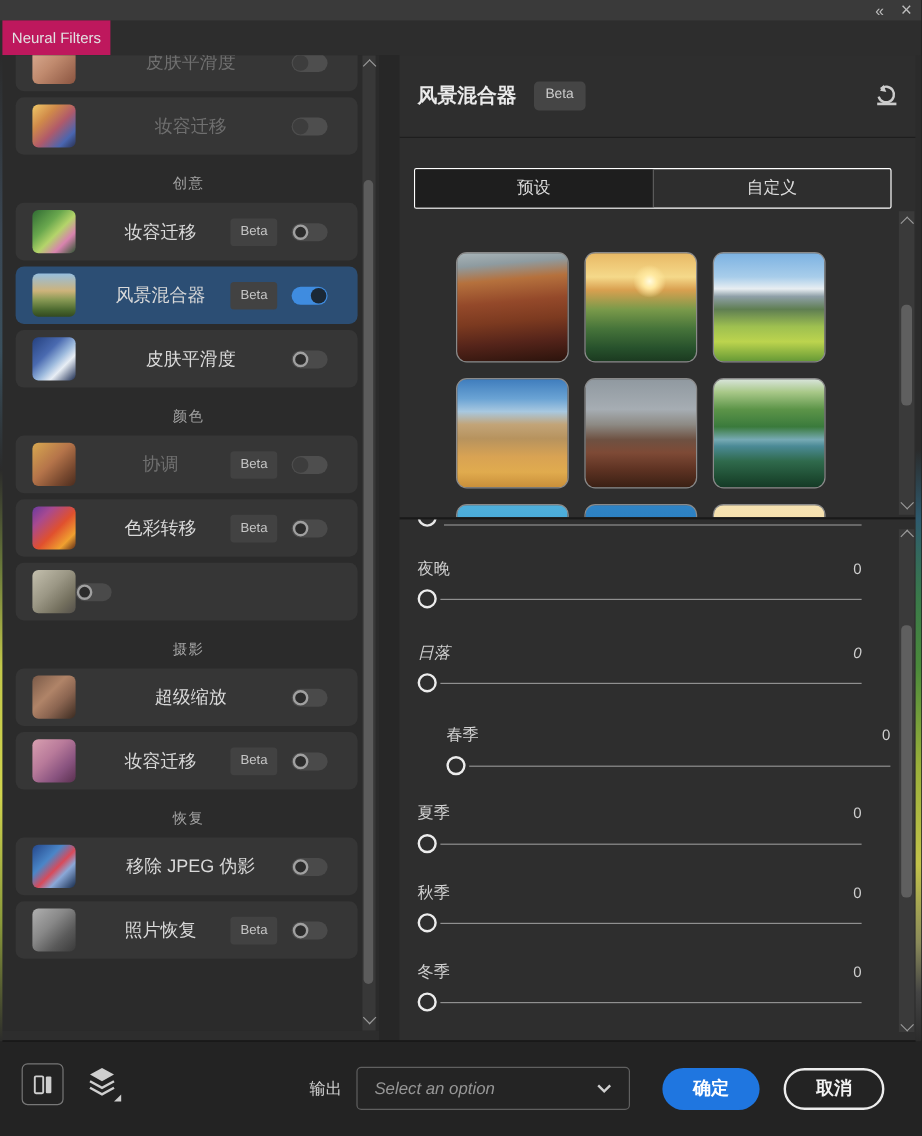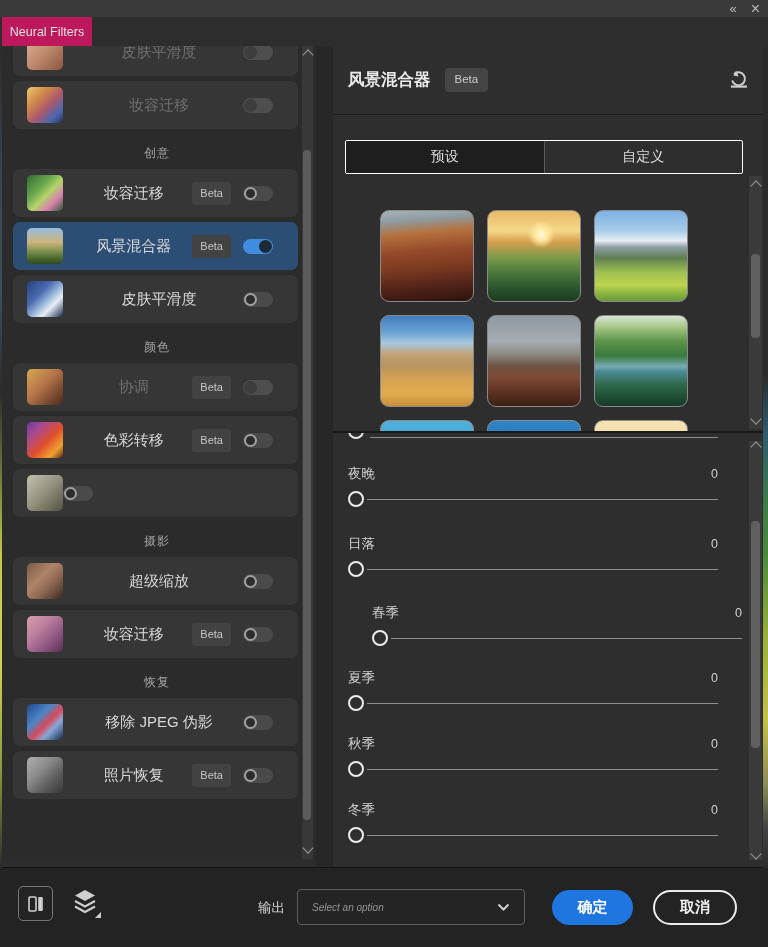--- a/index.html
+++ b/index.html
@@ -83,21 +83,21 @@
   .abar .vthumb{left:2px;width:9px;top:80px;height:227px;}
 
   
   .bbar{position:absolute;left:0;right:0;bottom:0;height:79px;background:#232323;border-top:1px solid #141414;}
   .splitbtn{position:absolute;left:18px;top:18px;width:35px;height:35px;border:1.5px solid #777;
             border-radius:5px;box-sizing:border-box;display:flex;align-items:center;justify-content:center;}
   .layersbtn{position:absolute;left:72px;top:20px;width:30px;height:32px;}
   .outlbl{position:absolute;left:258px;top:31px;font-size:13.5px;color:#d2d2d2;}
   .select{position:absolute;left:297px;top:21px;width:228px;height:36px;border:1px solid #606060;
           border-radius:4px;box-sizing:border-box;display:flex;align-items:center;padding:0 14px;background:#242424;}
-  .seltext{font-style:italic;color:#969696;font-size:10px;flex:1;}
+  .seltext{font-style:italic;color:#969696;font-size:14px;flex:1;}
   .okbtn{position:absolute;left:552px;top:22px;width:81px;height:35px;border-radius:18px;background:#1f76e0;
          color:#ffffff;font-size:15px;font-weight:bold;display:flex;align-items:center;justify-content:center;}
   .cancelbtn{position:absolute;left:653px;top:22px;width:84px;height:35px;border-radius:18px;border:2px solid #ececec;
              box-sizing:border-box;color:#f2f2f2;font-size:15px;font-weight:600;display:flex;align-items:center;justify-content:center;}
 
   
   .edgeL{position:absolute;left:0;top:46px;width:2px;bottom:79px;z-index:5;
          background:linear-gradient(180deg,#2b2b2b 0%,#3a4754 18%,#39505e 30%,#2b2b2b 42%,#6a7a3a 52%,#c2c84a 62%,#d0d44e 75%,#8a9a3a 88%,#2b2b2b 100%);}
   .edgeR{position:absolute;right:0;top:46px;width:5px;bottom:79px;z-index:5;
          background:linear-gradient(180deg,#2b2b2b 0%,#2b2b2b 40%,#2e5a6e 47%,#3a7a4a 55%,#4a8a3a 62%,#9ab03a 72%,#c2c24a 82%,#8a8a5a 90%,#444444 95%,#2b2b2b 100%);}
@@ -275,21 +275,21 @@
         <div class="srow1">
           <span>夜晚</span>
           <span class="sval">0</span>
         </div>
         <div class="strack">
             <span class="sknob"></span>
             <span class="sline"></span>
           </div>
       </div>
 
-      <div class="sgroup" style="top:103px;">
+      <div class="sgroup" style="top:103px;font-style:italic;">
         <div class="srow1">
           <span>日落</span>
           <span class="sval">0</span>
         </div>
         <div class="strack">
             <span class="sknob"></span>
             <span class="sline"></span>
           </div>
       </div>
 

